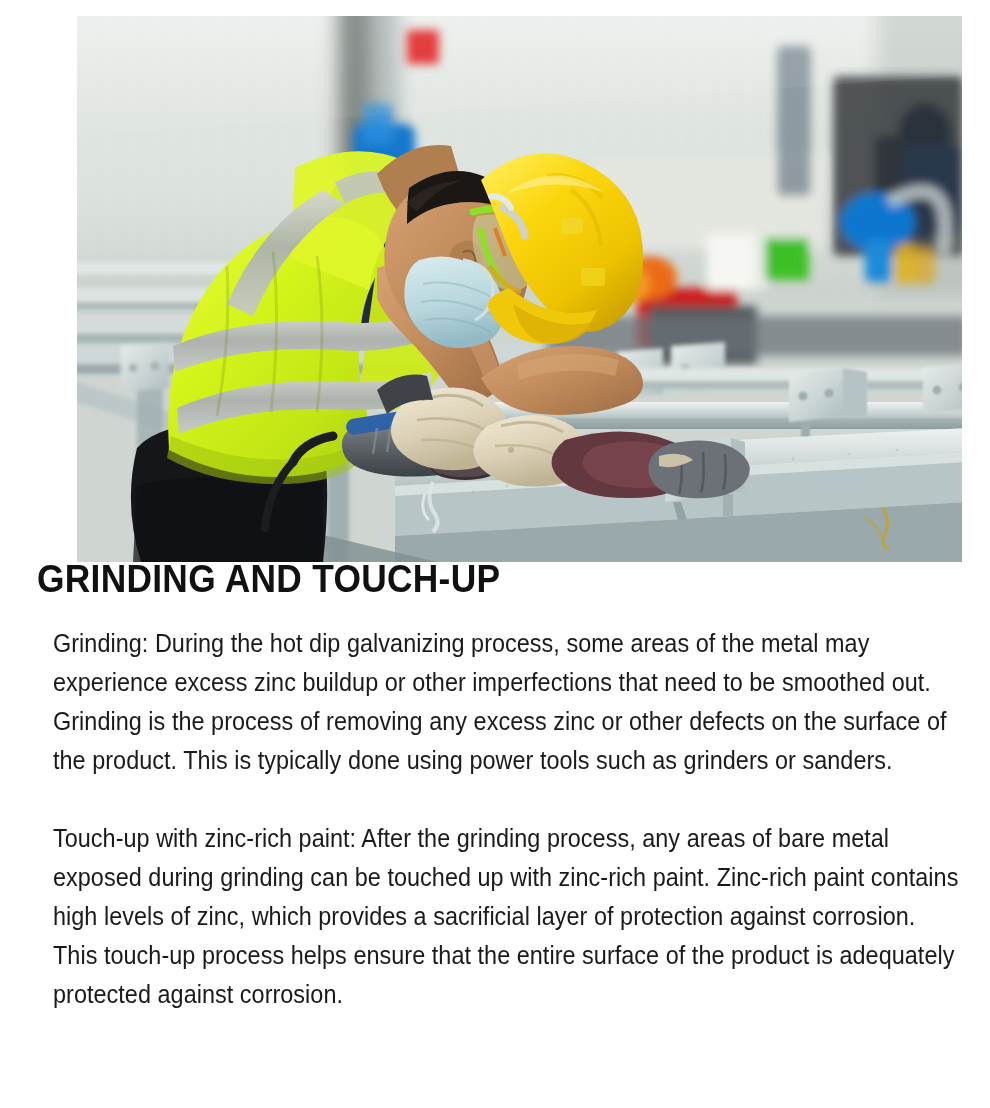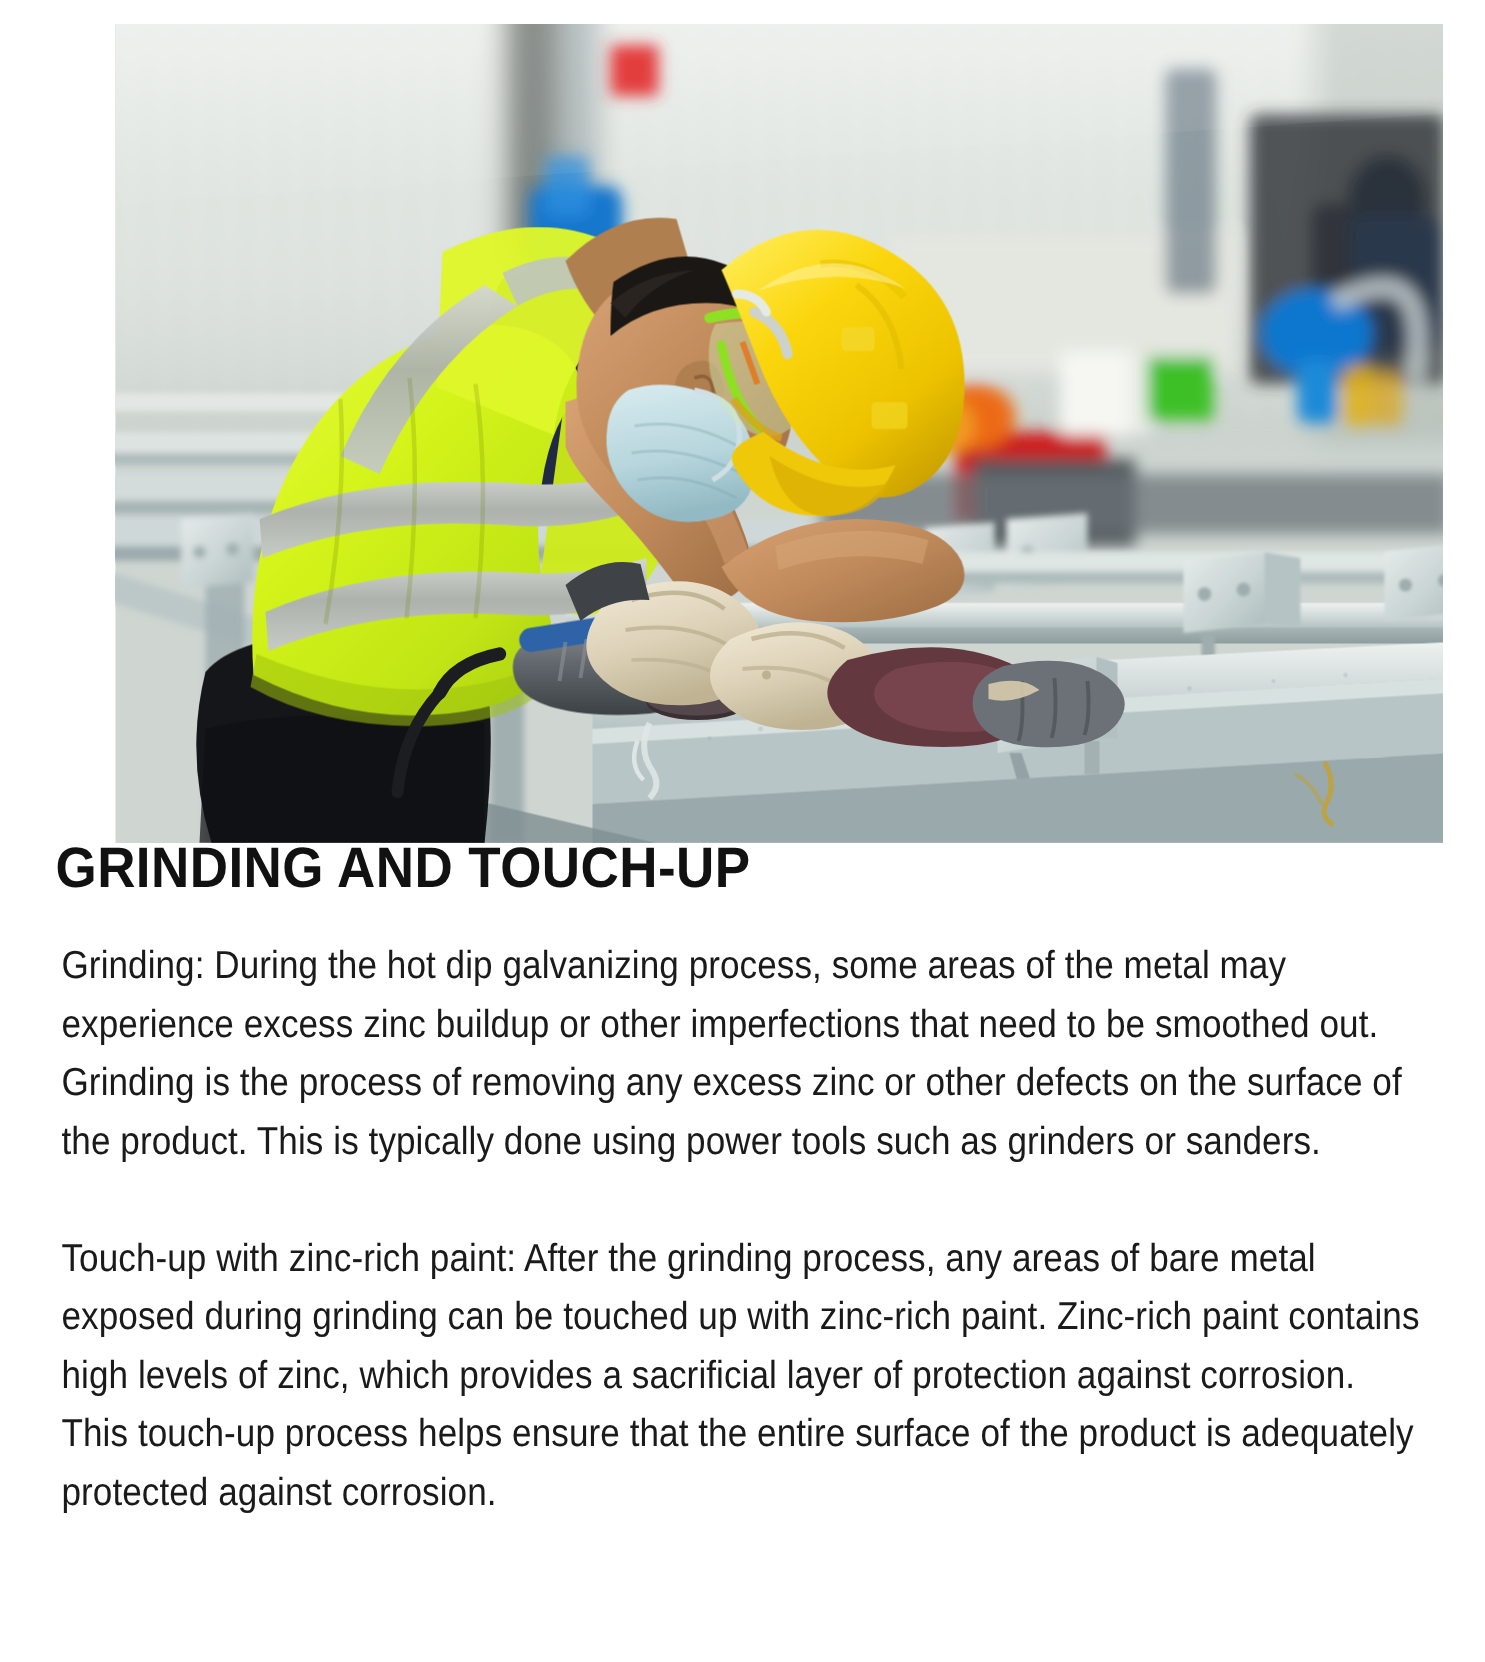--- a/index.html
+++ b/index.html
@@ -52,21 +52,21 @@
     font-size: 38px;
     line-height: 46px;
     font-weight: 700;
     letter-spacing: 0.3px;
     color: #111111;
     transform: scaleX(0.93);
     transform-origin: left center;
     white-space: nowrap;
   }
   .article-body {
-    margin: 4px;
+    margin: 16px;
     padding: 0;
     margin-top: 22px;
   }
   .para {
     margin: 0 0 39px 0;
     padding: 0;
     font-family: "Liberation Sans Narrow", "Liberation Sans", sans-serif;
     font-size: 26px;
     line-height: 39px;
     font-weight: 400;

